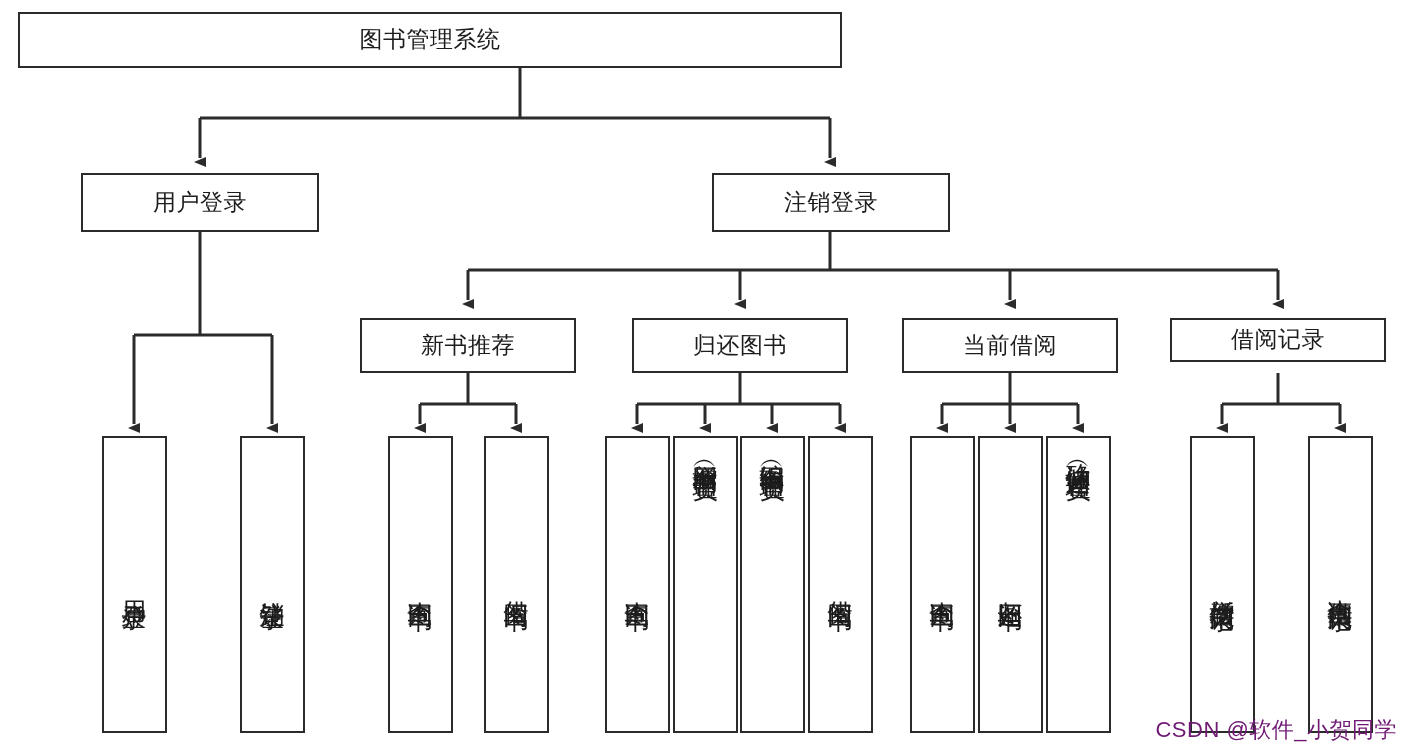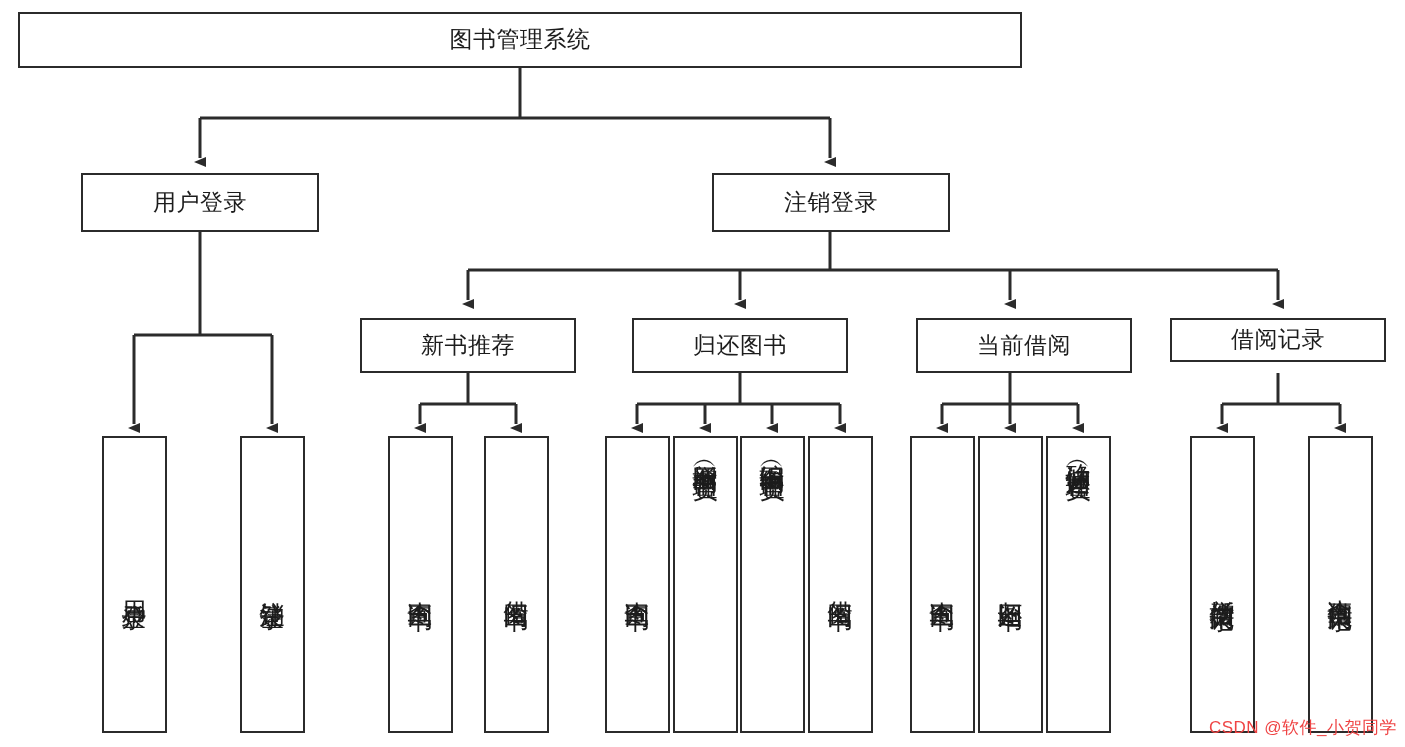--- a/index.html
+++ b/index.html
@@ -58,23 +58,23 @@
     line-height: 1.12;
     letter-spacing: 2px;
   }
   .node.vertical.centered {
     align-items: center;
     padding-top: 0;
   }
   .watermark {
     position: absolute;
     right: 8px;
-    bottom: 8px;
-    font-size: 17px;
-    color: #ef4444;
+    bottom: 2px;
+    font-size: 22px;
+    color: #701a75;
     white-space: nowrap;
     letter-spacing: 0.5px;
   }
 </style>
 </head>
 <body>
 
 <div id="canvas">
 
   <svg id="edges" viewBox="0 0 1405 747" width="1405" height="747" xmlns="http://www.w3.org/2000/svg">
@@ -120,41 +120,41 @@
       <path d="M1010,404 L1010,424" marker-end="url(#arrow)"></path>
       <path d="M1078,404 L1078,424" marker-end="url(#arrow)"></path>
 
       <path d="M1278,373 L1278,404"></path>
       <path d="M1222,404 L1340,404"></path>
       <path d="M1222,404 L1222,424" marker-end="url(#arrow)"></path>
       <path d="M1340,404 L1340,424" marker-end="url(#arrow)"></path>
     </g>
   </svg>
 
-  <div class="node horizontal" style="left:18px; top:12px; width:1004px; height:56px;">
+  <div class="node horizontal" style="left:18px; top:12px; width:824px; height:56px;">
     <span class="label">图书管理系统</span>
   </div>
 
   <div class="node horizontal" style="left:81px; top:173px; width:238px; height:59px;">
     <span class="label">用户登录</span>
   </div>
 
   <div class="node horizontal" style="left:712px; top:173px; width:238px; height:59px;">
     <span class="label">注销登录</span>
   </div>
 
   <div class="node horizontal" style="left:360px; top:318px; width:216px; height:55px;">
     <span class="label">新书推荐</span>
   </div>
 
   <div class="node horizontal" style="left:632px; top:318px; width:216px; height:55px;">
     <span class="label">归还图书</span>
   </div>
 
-  <div class="node horizontal" style="left:902px; top:318px; width:216px; height:55px;margin-left:14px;">
+  <div class="node horizontal" style="left:902px; top:318px; width:216px; height:55px;">
     <span class="label">当前借阅</span>
   </div>
 
   <div class="node horizontal" style="left:1170px; top:318px; width:216px; height:44px;">
     <span class="label">借阅记录</span>
   </div>
 
   <div class="node vertical centered" style="left:102px; top:436px; width:65px; height:297px;">
     <span class="label">用户登录</span>
   </div>

